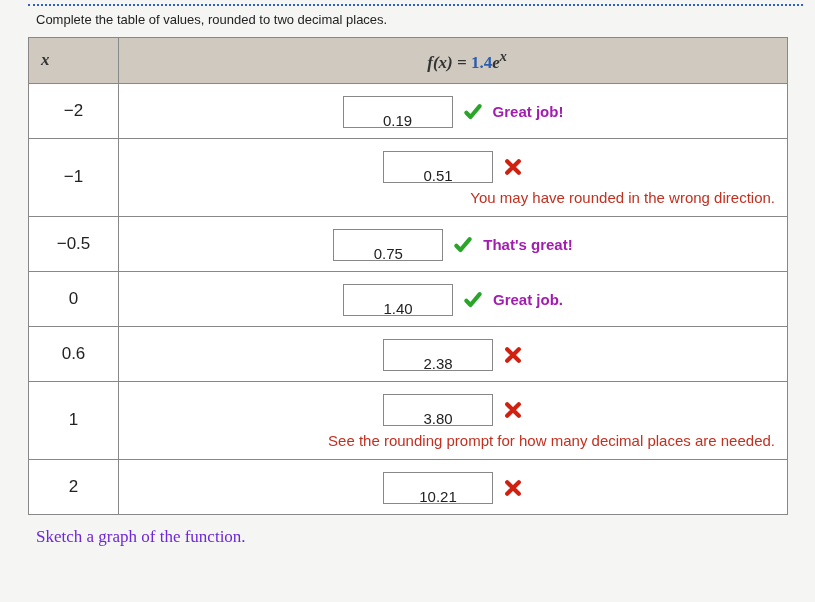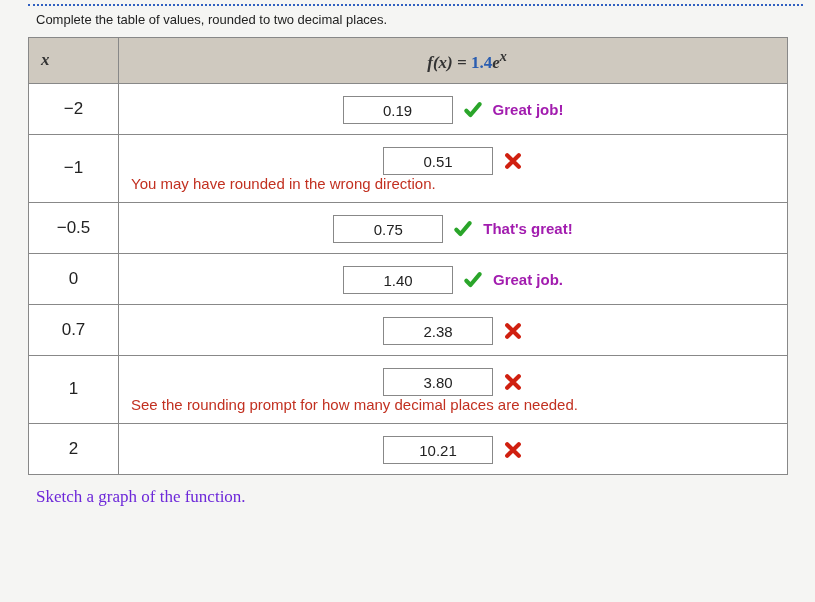--- a/index.html
+++ b/index.html
@@ -56,33 +56,34 @@
     display: flex;
     align-items: center;
     justify-content: center;
     gap: 10px;
     flex-wrap: wrap;
   }
   .answer-input {
     display: inline-block;
     min-width: 110px;
     height: 28px;
-    padding: 5px 8px;
+    padding: 15px 8px;
     border: 1px solid #888;
     background: #fff;
     font-size: 15px;
     font-family: Verdana, sans-serif;
     color: #222;
   }
   .icon { display: inline-block; width: 20px; height: 20px; vertical-align: middle; }
   .correct-msg { color: #a21caf; font-weight: bold; }
   .hint {
     color: #c23020;
     font-size: 15px;
-    text-align: left;
+    margin-top: 6px;
+    text-align: right;
   }
   .footer-instruction {
     font-size: 17px;
     color: #6d28d9;
     margin-top: 12px;
     padding-left: 8px;
     font-family: Liberation Serif, serif;
   }
 </style>
 </head>
@@ -152,21 +153,21 @@
           <span class="icon">
             <svg viewBox="0 0 24 24">
                 <path fill="none" stroke="#2aa52a" stroke-width="5" stroke-linecap="round" stroke-linejoin="round" d="M4 13 L9 18 L20 5"></path>
               </svg>
           </span>
           <span class="correct-msg">Great job.</span>
         </div>
       </td>
     </tr>
     <tr>
-      <td class="x-col">0.7</td>
+      <td class="x-col">0.6</td>
       <td class="val-col row-center">
         <div class="row-line">
           <span class="answer-input">2.38</span>
           <span class="icon">
             <svg viewBox="0 0 24 24">
                 <path fill="none" stroke="#d02010" stroke-width="5" stroke-linecap="round" d="M5 5 L19 19 M19 5 L5 19"></path>
               </svg>
           </span>
         </div>
       </td>

